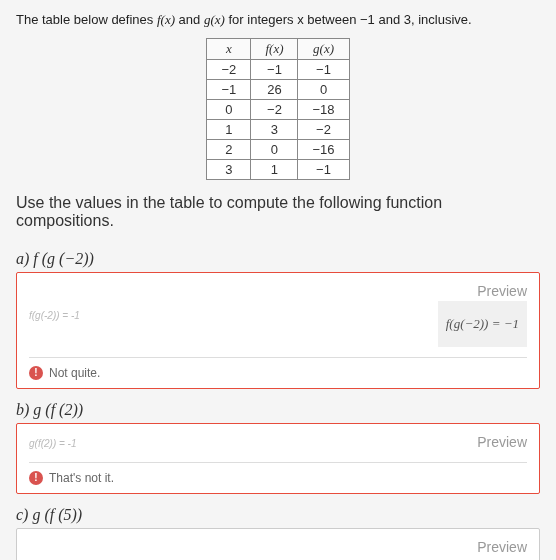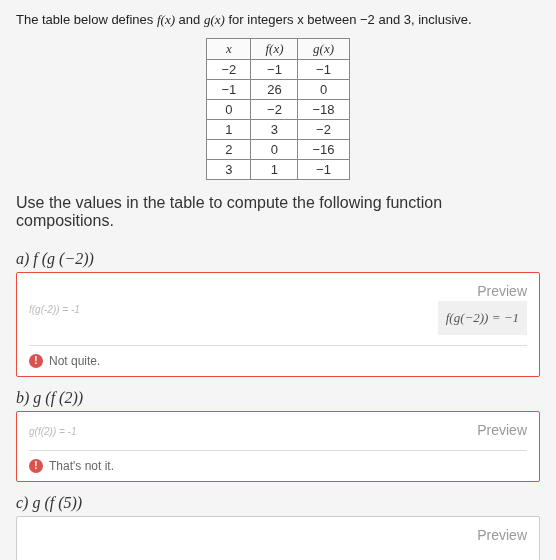--- a/index.html
+++ b/index.html
@@ -65,21 +65,21 @@
     .preview-box {
       text-align: right;
     }
     .preview-label {
       font-size: 14px;
       color: #999;
       margin-bottom: 2px;
     }
     .preview-value {
       background: #f0f0f0;
-      padding: 9px 8px;
+      padding: 15px 8px;
       font-size: 13px;
       color: #555;
       display: inline-block;
     }
     .feedback {
       display: flex;
       align-items: center;
       gap: 6px;
       font-size: 12px;
       color: #666;
@@ -100,21 +100,21 @@
     .math { font-style: italic; font-family: 'Times New Roman', serif; }
   </style>
 </head>
 <body>
 
 <p class="intro">
   <span>The table below defines </span>
   <span class="math">f(x)</span>
   <span> and </span>
   <span class="math">g(x)</span>
-  <span> for integers x between −2 and 3, inclusive.</span>
+  <span> for integers x between −1 and 3, inclusive.</span>
 </p>
 
 <table class="func-table">
   <tbody>
       <tr>
     <th class="math">x</th>
     <th class="math">f(x)</th>
     <th class="math">g(x)</th>
   </tr>
   <tr>

